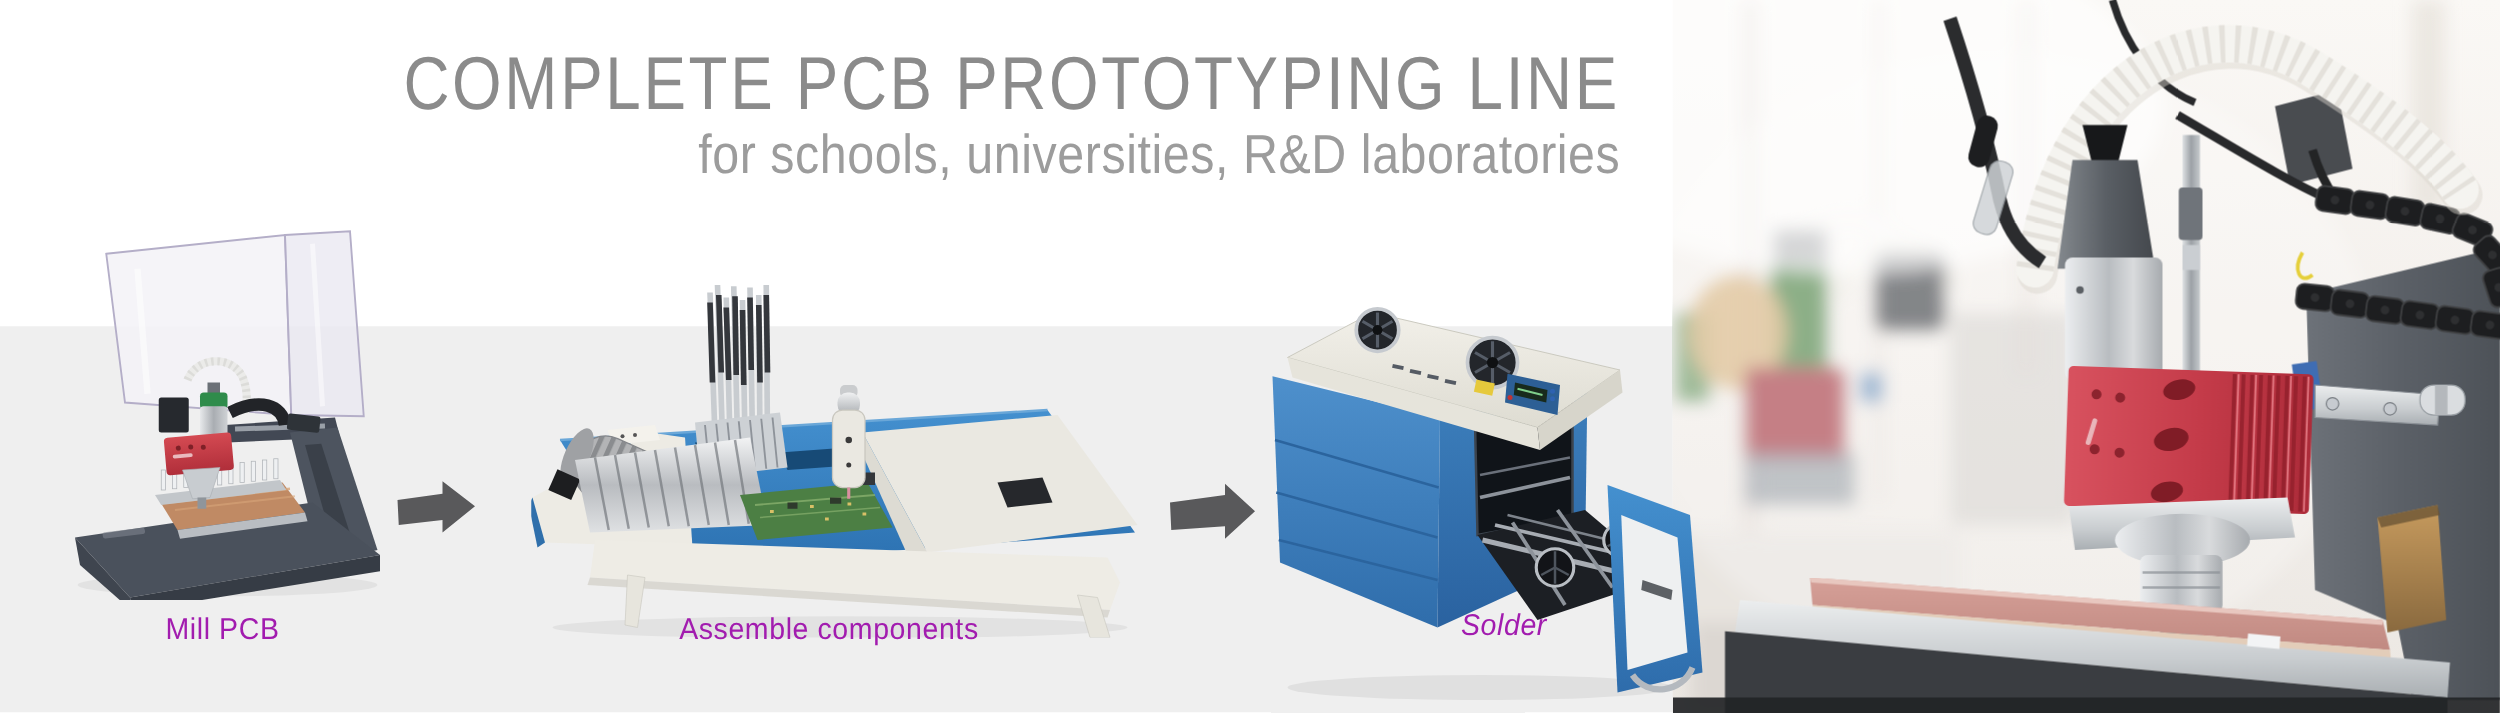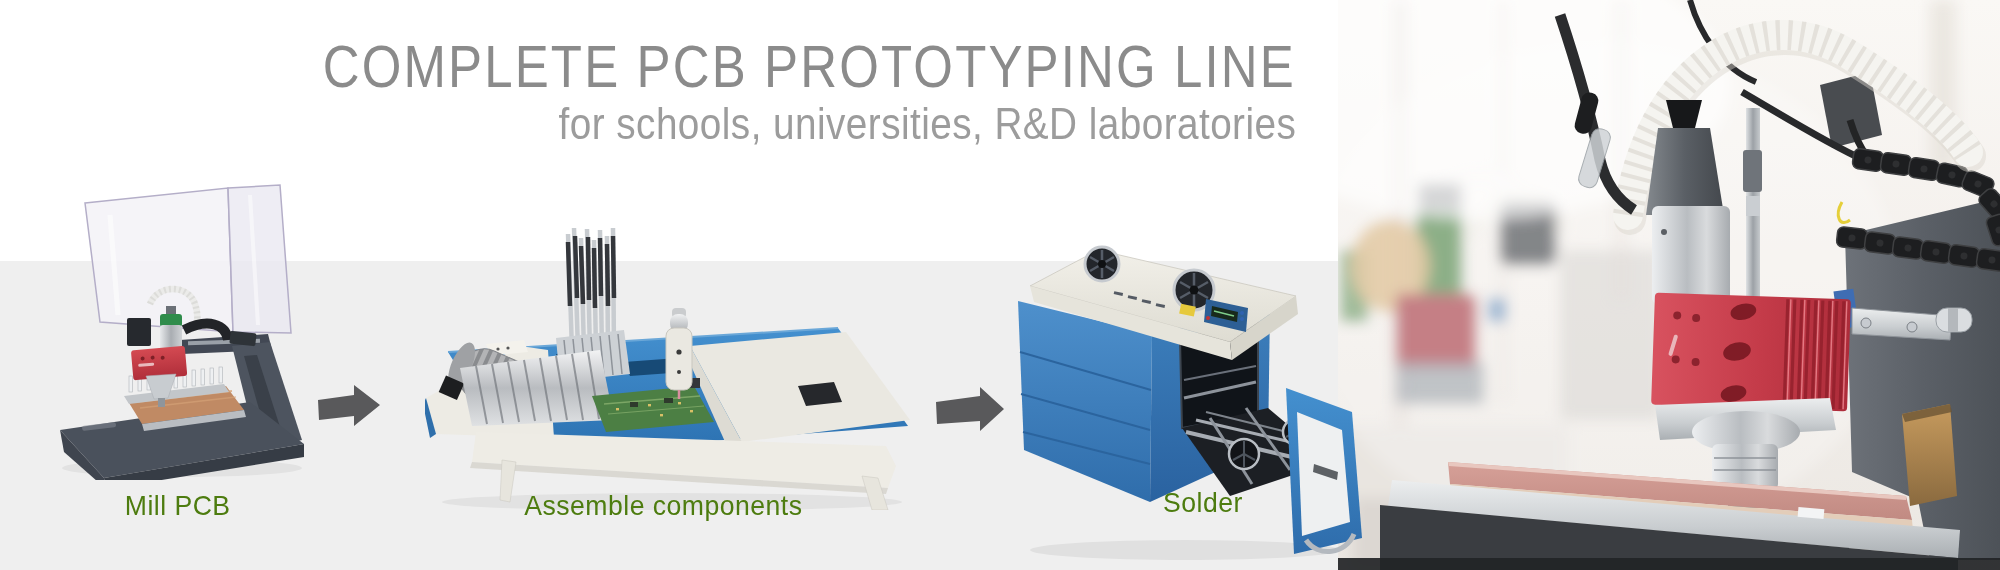--- a/index.html
+++ b/index.html
@@ -18,27 +18,27 @@
   .title .line{
     font-size:60px;line-height:58px;color:#8b8b8b;font-weight:400;
     letter-spacing:2.5px;transform:scaleX(.85);
   }
   .subtitle{top:100px;}
   .subtitle .line{
     font-size:44px;line-height:48px;color:#9c9c9c;font-weight:400;
     letter-spacing:.5px;transform:scaleX(.88);
   }
   .step-label{
-    position:absolute;top:490px;text-align:center;color:#4d7c0f;
-    font-size:28px;letter-spacing:.5px;z-index:6;
+    position:absolute;top:490px;text-align:center;color:#a21caf;
+    font-size:24px;letter-spacing:.5px;z-index:6;
   }
   .step-label .line{display:inline-block;transform:scaleX(.95);transform-origin:50% 50%;}
   #label-mill{left:28px;width:300px;}
   #label-assemble{left:463px;width:400px;}
-  #label-solder{left:1053px;width:300px;top:487px;}
+  #label-solder{left:1053px;width:300px;top:487px;font-style:italic;}
   svg.machine{position:absolute;z-index:5;}
   svg.arrow{position:absolute;z-index:4;}
   svg.photo{position:absolute;left:1338px;top:0;z-index:2;}
 </style>
 </head>
 <body>
 
 <div class="gray-band"></div>
 
 <svg class="photo" width="662" height="570" viewBox="1338 0 662 570" xmlns="http://www.w3.org/2000/svg">

